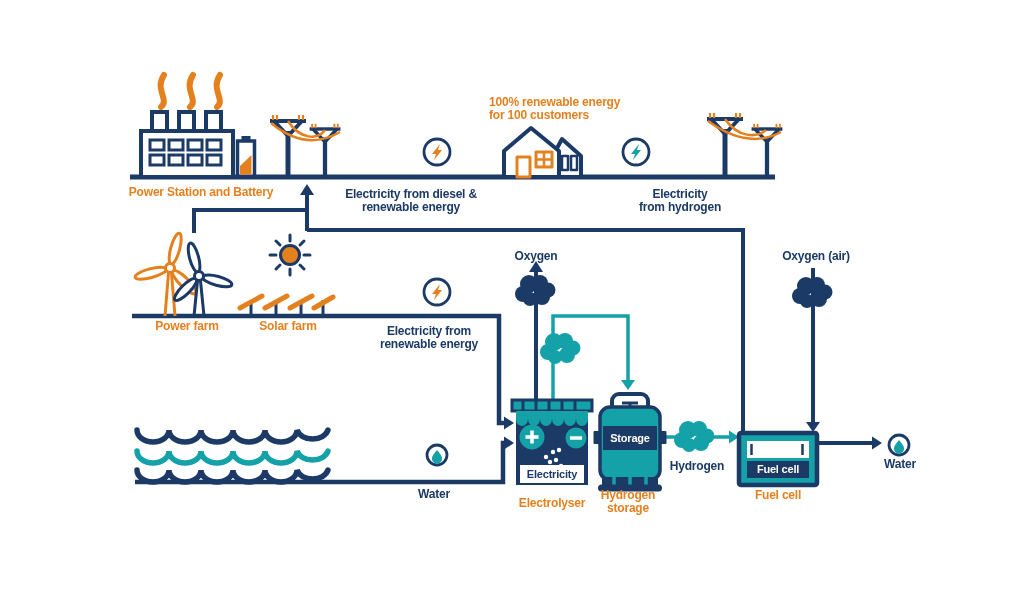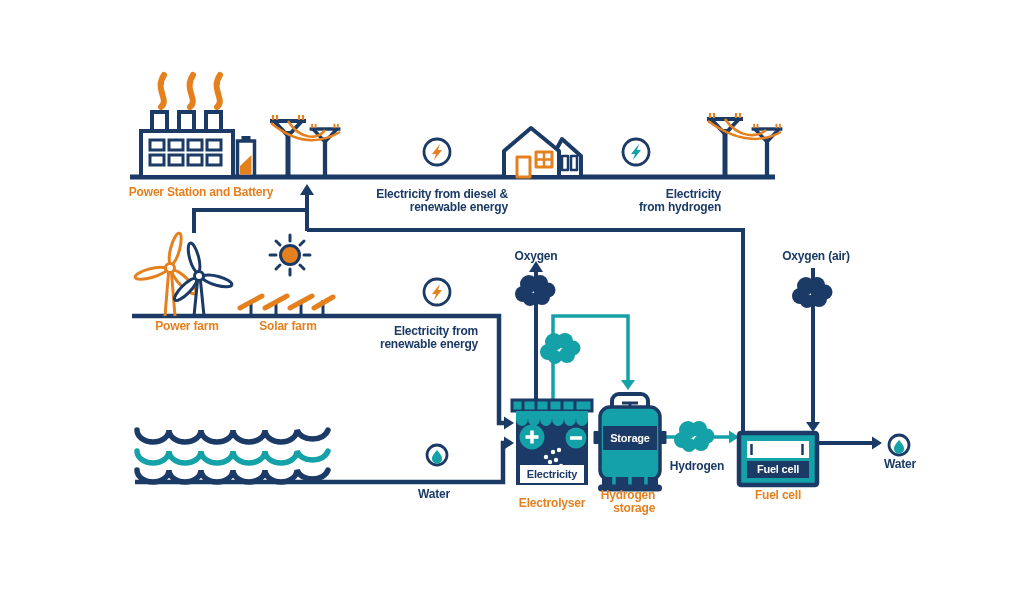--- a/index.html
+++ b/index.html
@@ -1,20 +1,20 @@
 <!DOCTYPE html>
 <html><head>
 <meta charset="utf-8">
 <style>
   html,body{margin:0;padding:0;background:#fff;}
   #stage{position:relative;width:1024px;height:600px;background:#fff;overflow:hidden;
          font-family:"Liberation Sans","DejaVu Sans",sans-serif;}
   svg{position:absolute;left:0;top:0;}
   .lbl{position:absolute;font-weight:bold;font-size:12px;line-height:13px;color:#1b3a66;
-       white-space:pre-line;text-align:right;transform:translateX(-50%);letter-spacing:-0.2px;}
+       white-space:pre-line;text-align:center;transform:translateX(-50%);letter-spacing:-0.2px;}
   .orange{color:#e5801f;}
   .white{color:#ffffff;}
   .small{font-size:11px;line-height:12px;}
   .leftal{text-align:left;transform:none;}
 </style>
 </head>
 <body>
 
 <div id="stage">
 
@@ -262,21 +262,23 @@
     <circle cx="437" cy="455" r="10" fill="#fff" stroke="#1b3a66" stroke-width="2.8"></circle>
     <use href="#droplet" transform="translate(437,456) scale(0.85)" fill="#15a1a8"></use>
   </g>
   <g>
     <circle cx="899" cy="445" r="10" fill="#fff" stroke="#1b3a66" stroke-width="2.8"></circle>
     <use href="#droplet" transform="translate(899,446) scale(0.85)" fill="#15a1a8"></use>
   </g>
 </svg>
 
 <div class="lbl orange" style="left:201px;top:186px;">Power Station and Battery</div>
-<div class="lbl" style="left:442px;top:188px;">Electricity from diesel &amp;
+<div class="lbl orange leftal" style="left:489px;top:96px;">100% renewable energy
+for 100 customers</div>
+<div class="lbl" style="left:411px;top:188px;">Electricity from diesel &amp;
 renewable energy</div>
 <div class="lbl" style="left:636px;top:188px;margin-left:44px;">Electricity
 from hydrogen</div>
 <div class="lbl" style="left:536px;top:250px;">Oxygen</div>
 <div class="lbl" style="left:816px;top:250px;">Oxygen (air)</div>
 <div class="lbl orange" style="left:187px;top:320px;">Power farm</div>
 <div class="lbl orange" style="left:288px;top:320px;">Solar farm</div>
 <div class="lbl" style="left:429px;top:325px;">Electricity from
 renewable energy</div>
 <div class="lbl" style="left:434px;top:488px;">Water</div>

